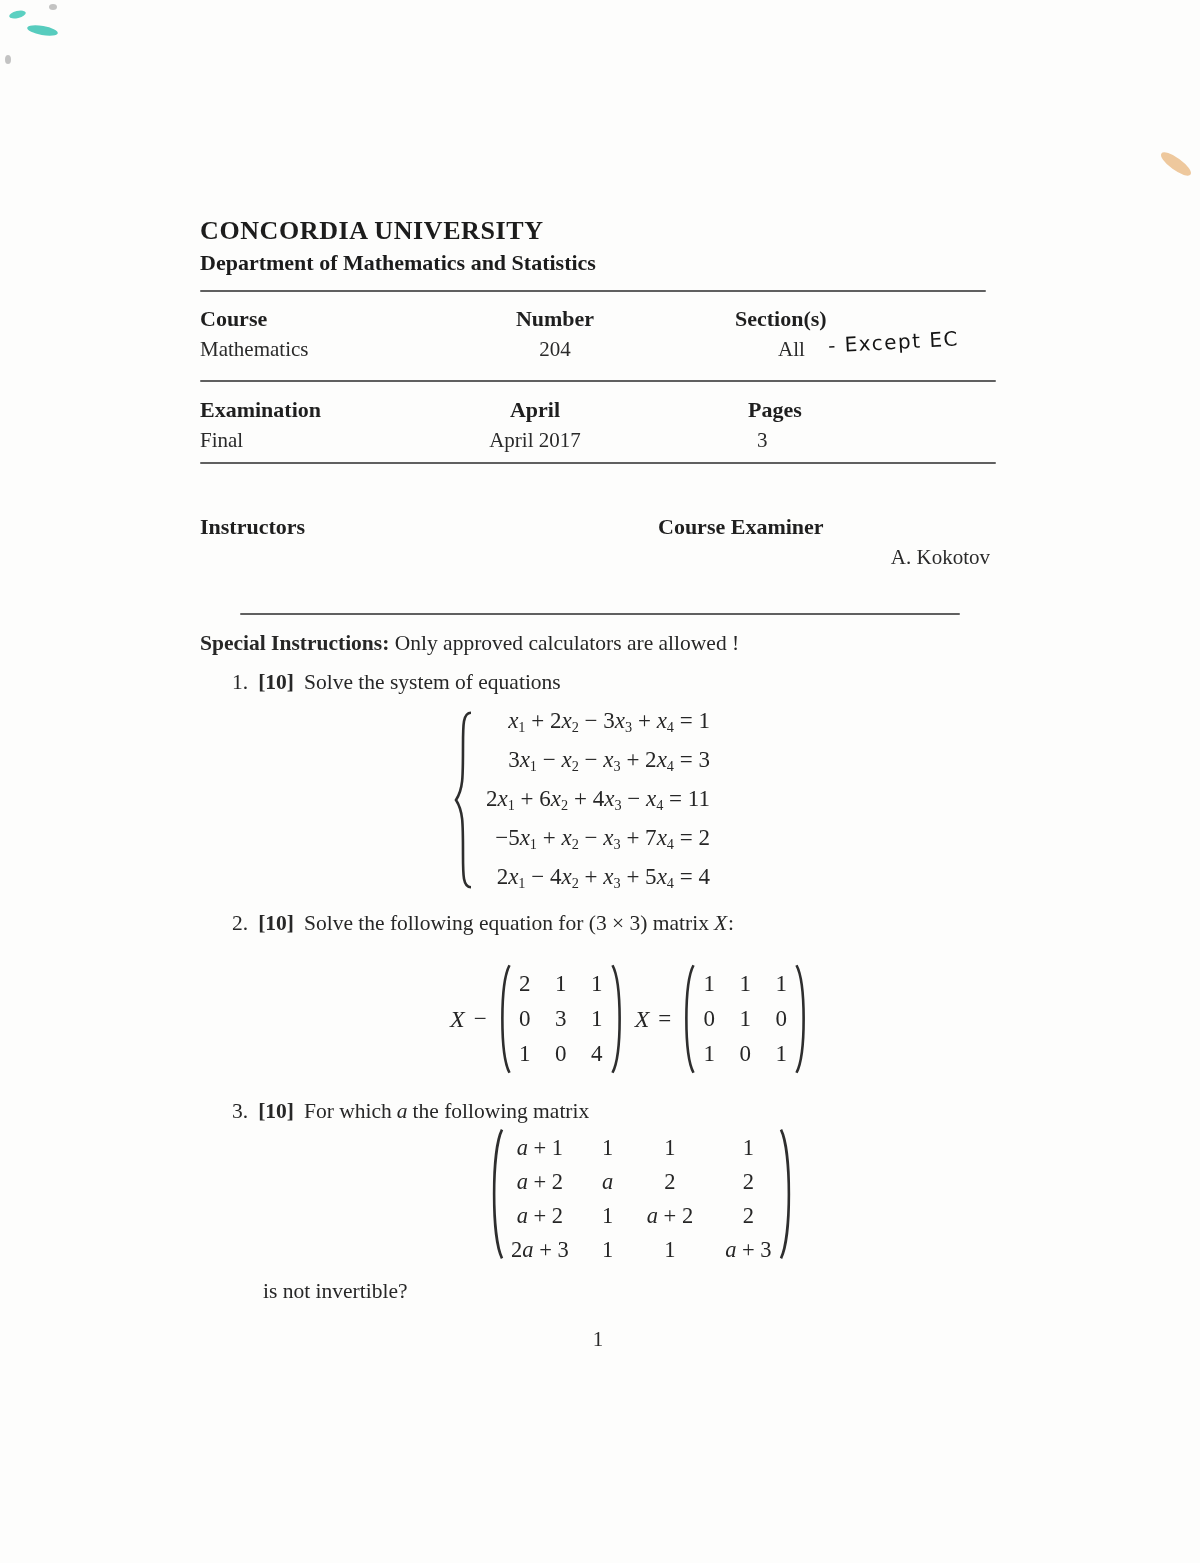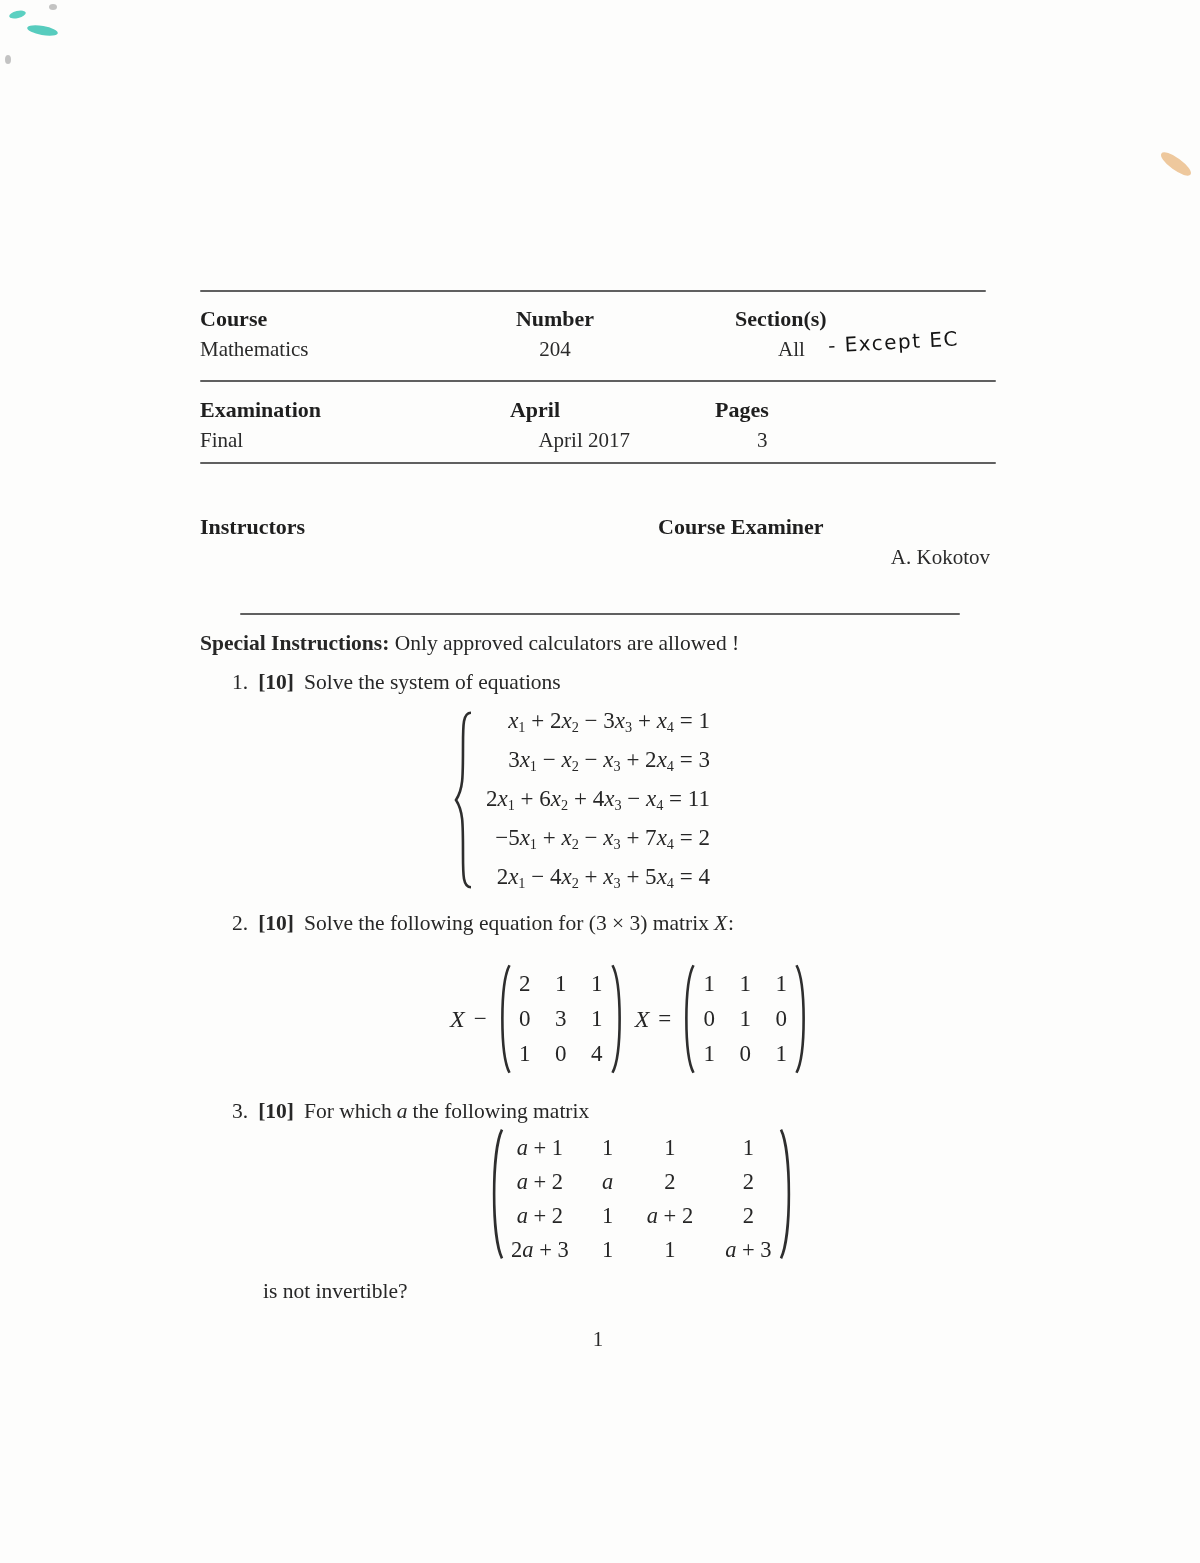--- a/index.html
+++ b/index.html
@@ -51,40 +51,42 @@
 <body>
 
 <div class="page">
 
   <div class="artifact" style="left:9px;top:11px;width:17px;height:7px;background:#3ec8b6;transform:rotate(-14deg);opacity:.85;"></div>
   <div class="artifact" style="left:27px;top:26px;width:31px;height:9px;background:#2dbfae;transform:rotate(10deg);opacity:.8;"></div>
   <div class="artifact" style="left:49px;top:4px;width:8px;height:6px;background:#a9a9a9;opacity:.7;"></div>
   <div class="artifact" style="left:5px;top:55px;width:6px;height:9px;background:#9c9c9c;opacity:.6;"></div>
   <div class="artifact" style="left:1158px;top:158px;width:36px;height:12px;background:#eaba84;transform:rotate(36deg);opacity:.8;"></div>
 
+  <div class="abs title" style="left:200px;top:216px;">CONCORDIA UNIVERSITY</div>
+  <div class="abs subtitle" style="left:200px;top:250px;">Department of Mathematics and Statistics</div>
 
   <div class="hrule" style="left:200px;top:290px;width:786px;"></div>
 
   <div class="abs hdr" style="left:200px;top:306px;">Course</div>
   <div class="abs hdr ctr" style="left:465px;top:306px;width:180px;">Number</div>
   <div class="abs hdr" style="left:735px;top:306px;">Section(s)</div>
 
   <div class="abs val" style="left:200px;top:337px;">Mathematics</div>
   <div class="abs val ctr" style="left:465px;top:337px;width:180px;">204</div>
   <div class="abs val" style="left:778px;top:337px;">All</div>
   <div class="abs handwrite" style="left:828px;top:330px;">- Except EC</div>
 
   <div class="hrule" style="left:200px;top:380px;width:796px;"></div>
 
   <div class="abs hdr" style="left:200px;top:397px;">Examination</div>
   <div class="abs hdr ctr" style="left:440px;top:397px;width:190px;">April</div>
-  <div class="abs hdr" style="left:715px;top:397px;">Pages</div>
+  <div class="abs hdr" style="left:748px;top:397px;">Pages</div>
 
   <div class="abs val" style="left:200px;top:428px;">Final</div>
-  <div class="abs val ctr" style="left:440px;top:428px;width:190px;text-align:right;">April 2017</div>
+  <div class="abs val ctr" style="left:440px;top:428px;width:190px;">April 2017</div>
   <div class="abs val" style="left:757px;top:428px;">3</div>
 
   <div class="hrule" style="left:200px;top:462px;width:796px;"></div>
 
   <div class="abs hdr" style="left:200px;top:514px;">Instructors</div>
   <div class="abs hdr" style="left:658px;top:514px;">Course Examiner</div>
   <div class="abs val rgt" style="left:850px;top:545px;width:140px;">A. Kokotov</div>
 
   <div class="hrule" style="left:240px;top:613px;width:720px;"></div>
 

